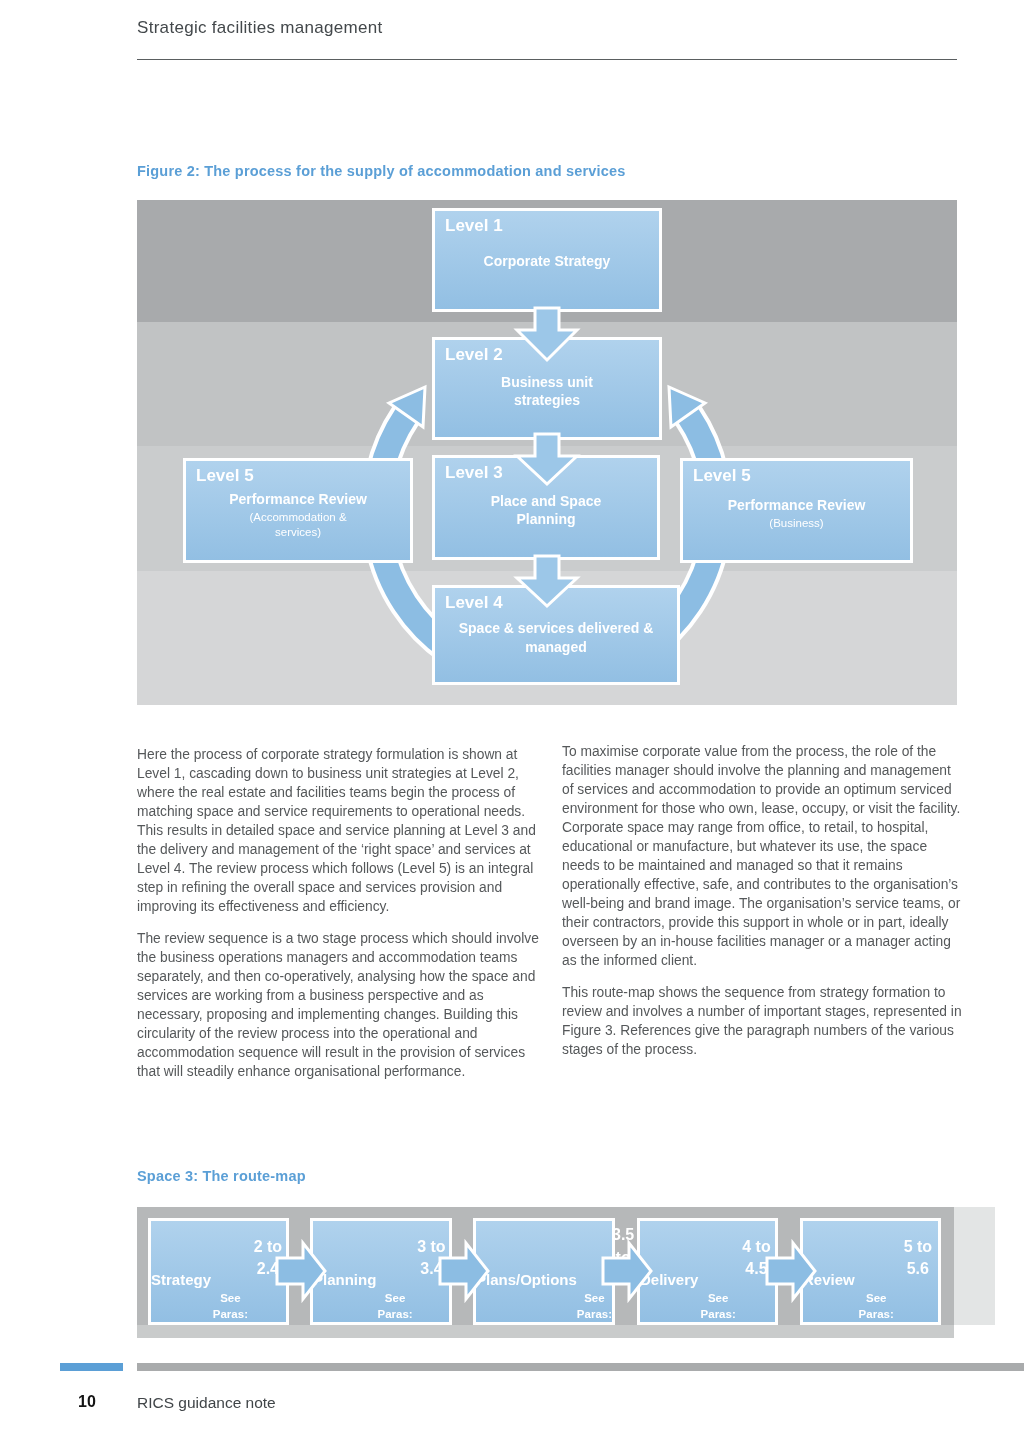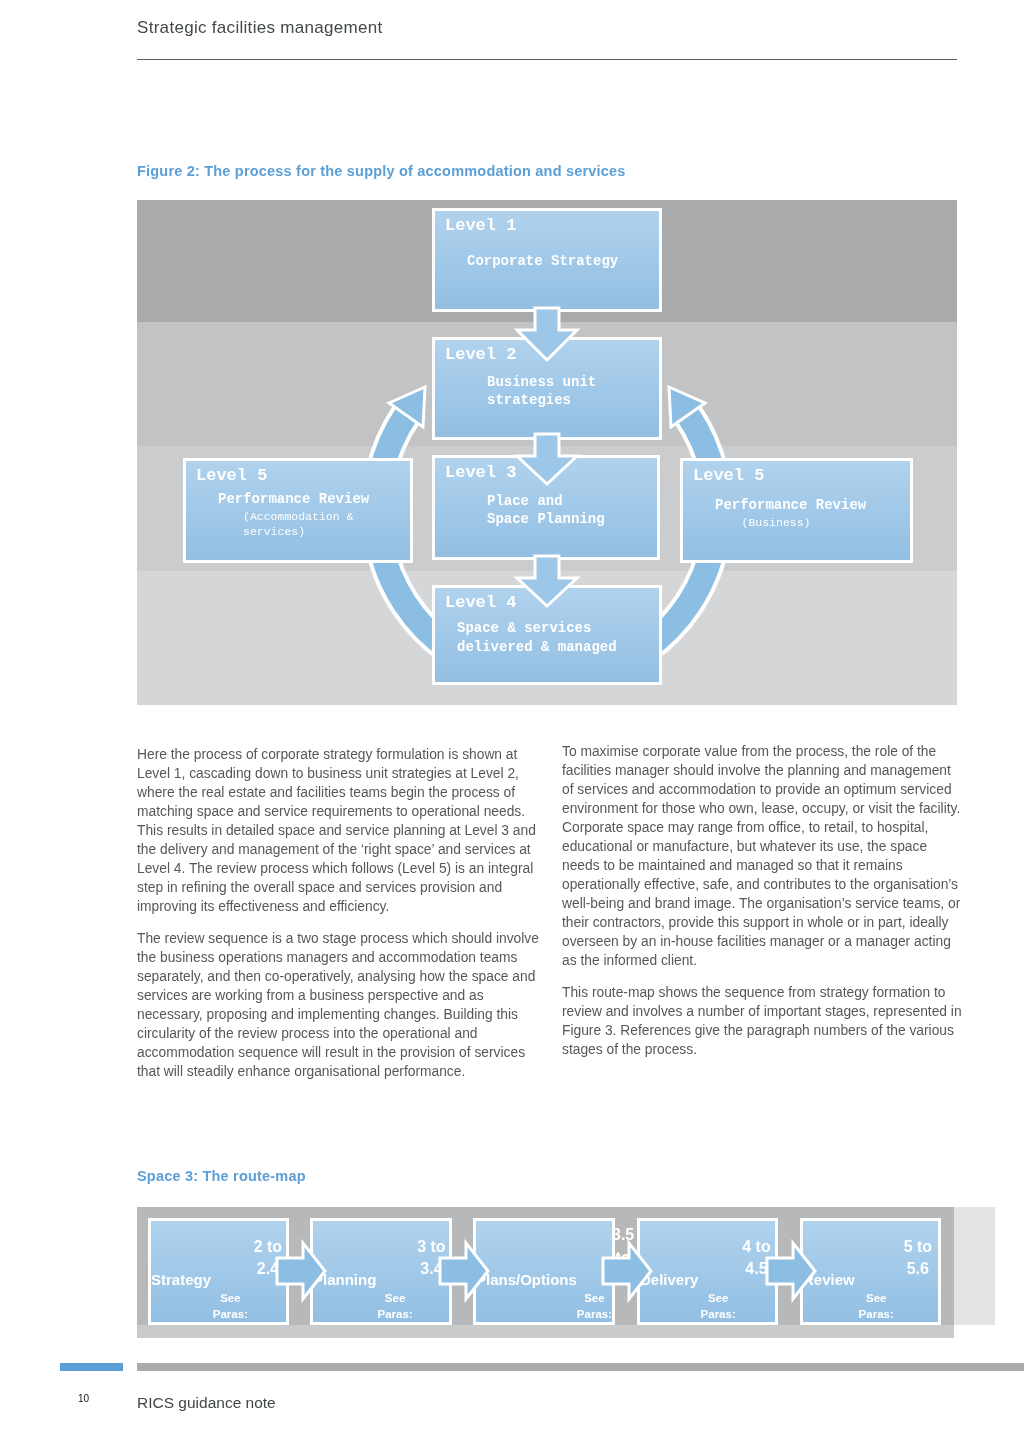--- a/index.html
+++ b/index.html
@@ -14,42 +14,42 @@
   .fig-caption{position:absolute;font-size:14.5px;font-weight:700;color:#5b9fd6;letter-spacing:.2px;}
   .cap2{left:137px;top:163px;}
   .cap3{left:137px;top:1168px;}
   .col{position:absolute;font-size:13.8px;line-height:19px;color:#55585a;}
   .col p{margin:0 0 13px 0;}
   .col1{left:137px;top:745px;width:404px;}
   .col2{left:562px;top:742px;width:400px;}
   .sec-head{font-size:25px;font-weight:700;color:#5b9fd6;margin:0 0 14px 0;letter-spacing:.2px;}
 
   
-  .fig2{position:absolute;left:137px;top:200px;width:820px;height:505px;font-family:Liberation Mono, monospace;}
+  .fig2{position:absolute;left:137px;top:200px;width:820px;height:505px;}
   .band{position:absolute;left:0;width:820px;}
   .band1{top:0;height:122px;background:#a8aaac;}
   .band2{top:122px;height:124px;background:#c1c3c4;}
   .band3{top:246px;height:125px;background:#cacccd;}
   .band4{top:371px;height:134px;background:#d5d6d7;}
   .lay{position:absolute;left:0;top:0;width:820px;height:505px;}
   .arcs{z-index:1;} .boxes{z-index:2;} .varrows{z-index:3;pointer-events:none;}
 
   .fbox{position:absolute;background:linear-gradient(180deg,#b0d2ed 0%,#92bfe3 100%);
         border:3px solid #fff;box-sizing:border-box;color:#fff;}
   .fbox .lvl{position:absolute;top:5px;left:10px;font-size:17px;font-weight:700;}
-  .fbox .ctr{position:absolute;left:8px;right:0;top:50%;transform:translateY(-42%);
-             font-weight:700;font-size:14px;line-height:1.35;padding:0 24px;}
+  .fbox .ctr{position:absolute;left:0;right:0;top:50%;transform:translateY(-42%);
+             text-align:center;font-weight:700;font-size:14px;line-height:1.35;padding:0 24px;}
   .fbox.narrow .ctr{padding:0 44px;}
   .fbox.wide .ctr{padding:0 14px;}
   .fbox .sub{font-weight:400;font-size:11.5px;line-height:1.3;margin:2px auto 0;max-width:118px;}
   .fbox .sub:empty{display:none;}
   .b-l1{left:295px;top:8px;width:230px;height:104px;}
   .b-l2{left:295px;top:137px;width:230px;height:103px;}
   .b-l3{left:295px;top:255px;width:228px;height:105px;}
-  .b-l4{left:295px;top:385px;width:230px;height:100px;}
+  .b-l4{left:295px;top:385px;width:248px;height:100px;}
   .b-l5a{left:46px;top:258px;width:230px;height:105px;}
   .b-l5b{left:543px;top:258px;width:233px;height:105px;}
 
   
   .fig3{position:absolute;left:137px;top:1207px;width:860px;height:133px;}
   .f3band{position:absolute;left:0;top:0;width:817px;height:118px;background:#b6b8b9;}
   .f3strip{position:absolute;left:0;top:118px;width:817px;height:13px;background:#c9cbcb;}
   .f3pale{position:absolute;left:817px;top:0;width:41px;height:118px;background:#e3e5e5;}
   .f3box{position:absolute;top:11px;height:107px;box-sizing:border-box;border:3px solid #fff;
          background:linear-gradient(180deg,#b0d2ed 0%,#92bfe3 100%);color:#fff;
@@ -57,21 +57,21 @@
   .f3box .t{margin-top:16px;font-size:15px;font-weight:700;}
   .f3box .see{margin-top:auto;font-size:11.5px;font-weight:700;line-height:1.4;}
   .f3box .rng{margin-bottom:27px;font-size:16px;font-weight:700;line-height:1.4;}
   .f3b1{left:11px;width:141px;} .f3b2{left:173px;width:142px;} .f3b3{left:336px;width:142px;}
   .f3b4{left:500px;width:141px;} .f3b5{left:663px;width:141px;}
   .f3arrows{position:absolute;left:0;top:0;width:860px;height:133px;z-index:3;pointer-events:none;}
 
   
   .foot-blue{position:absolute;left:60px;top:1363px;width:63px;height:8px;background:#5b9fd6;}
   .foot-gray{position:absolute;left:137px;top:1363px;width:887px;height:8px;background:#a9abac;}
-  .foot-num{position:absolute;left:78px;top:1393px;font-size:10px;font-weight:400;color:#141414;}
+  .foot-num{position:absolute;left:78px;top:1393px;font-size:16px;font-weight:700;color:#141414;}
   .foot-text{position:absolute;left:137px;top:1394px;font-size:15.5px;color:#404548;}
 </style>
 </head>
 <body>
 
 <div class="page">
 
   <div class="hdr-title">Strategic facilities management</div>
   <div class="hdr-rule"></div>
 

